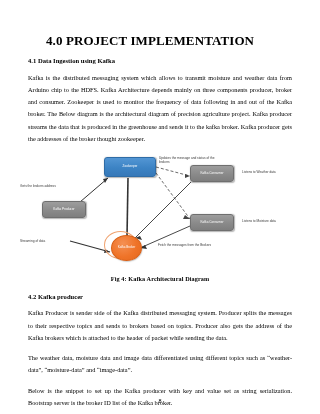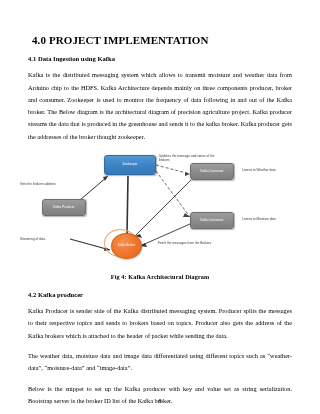--- a/index.html
+++ b/index.html
@@ -16,23 +16,23 @@
   }
   .page {
     position: relative;
     width: 320px;
     height: 414px;
     background: #ffffff;
     box-sizing: border-box;
     padding: 34px 28px 0 28px;
   }
   h1.section-title {
-    font-size: 11px;
+    font-size: 13px;
     font-weight: bold;
-    margin: 0 0 9px 4px;
+    margin: 0 0 9px 18px;
     letter-spacing: 0.1px;
     line-height: 1.1;
   }
   h2.sub-title {
     font-size: 6.6px;
     font-weight: bold;
     margin: 0 0 7px 0;
     line-height: 1.1;
   }
   p.body-text {

